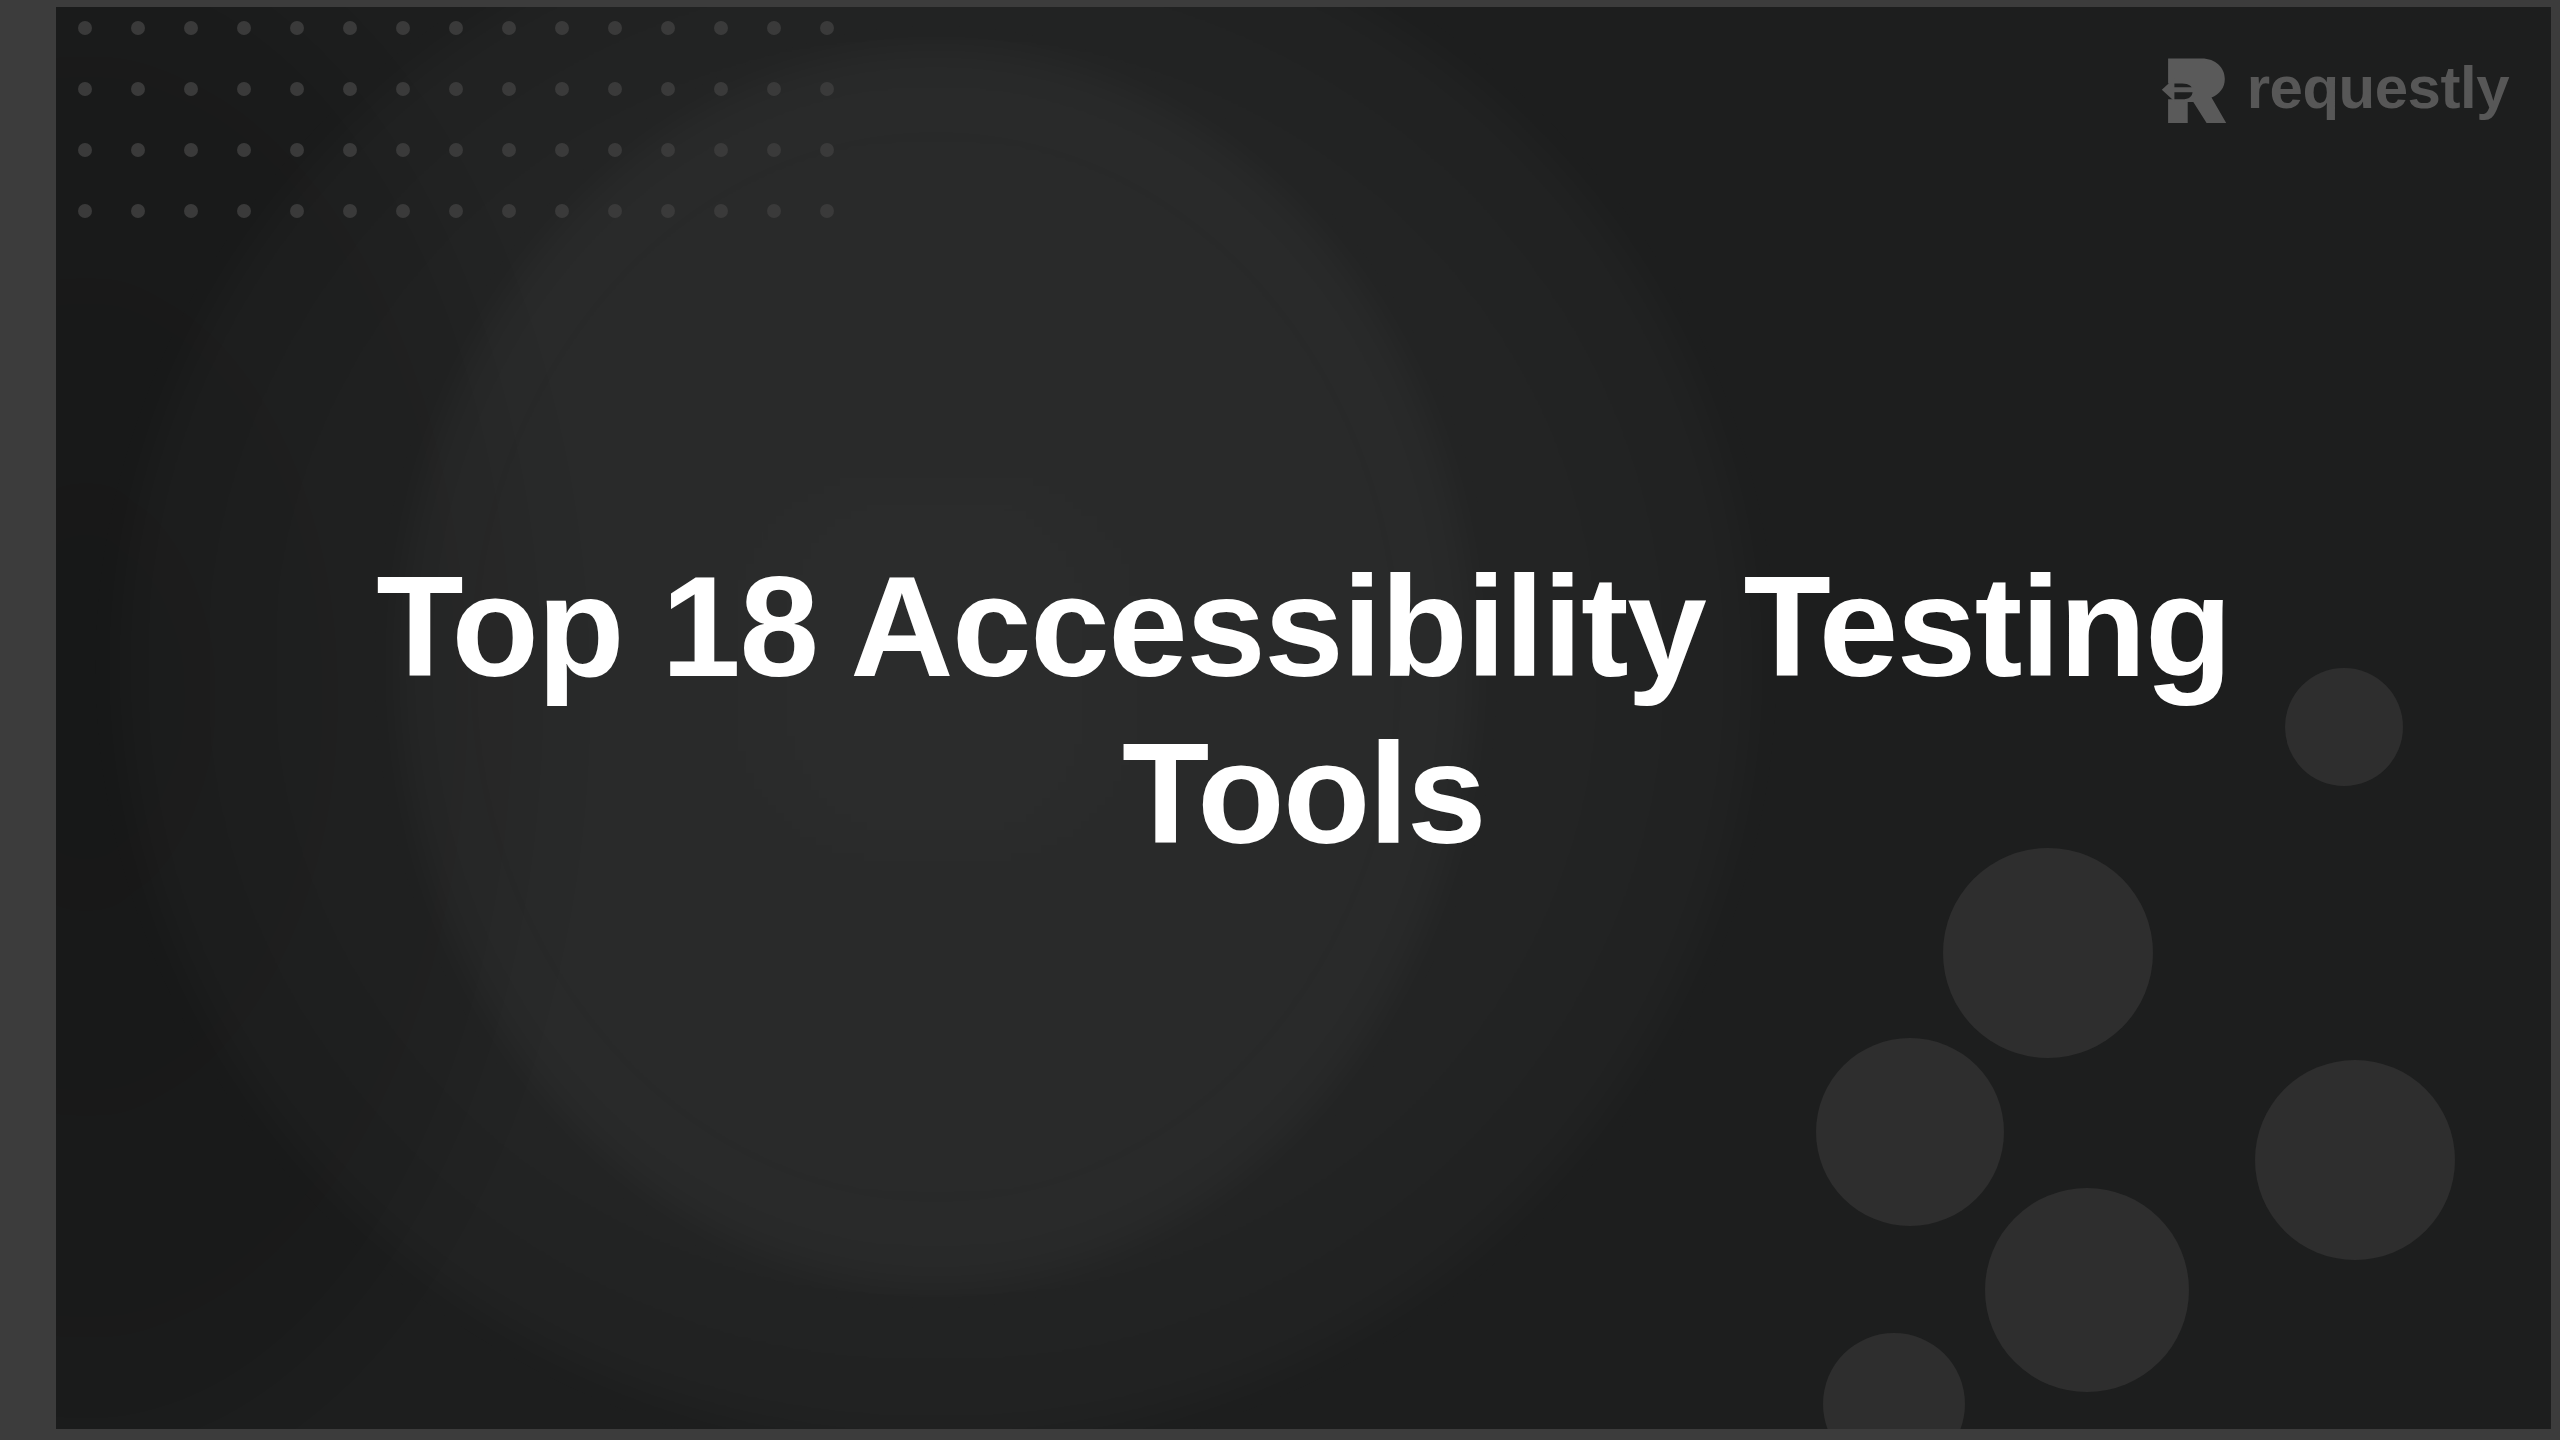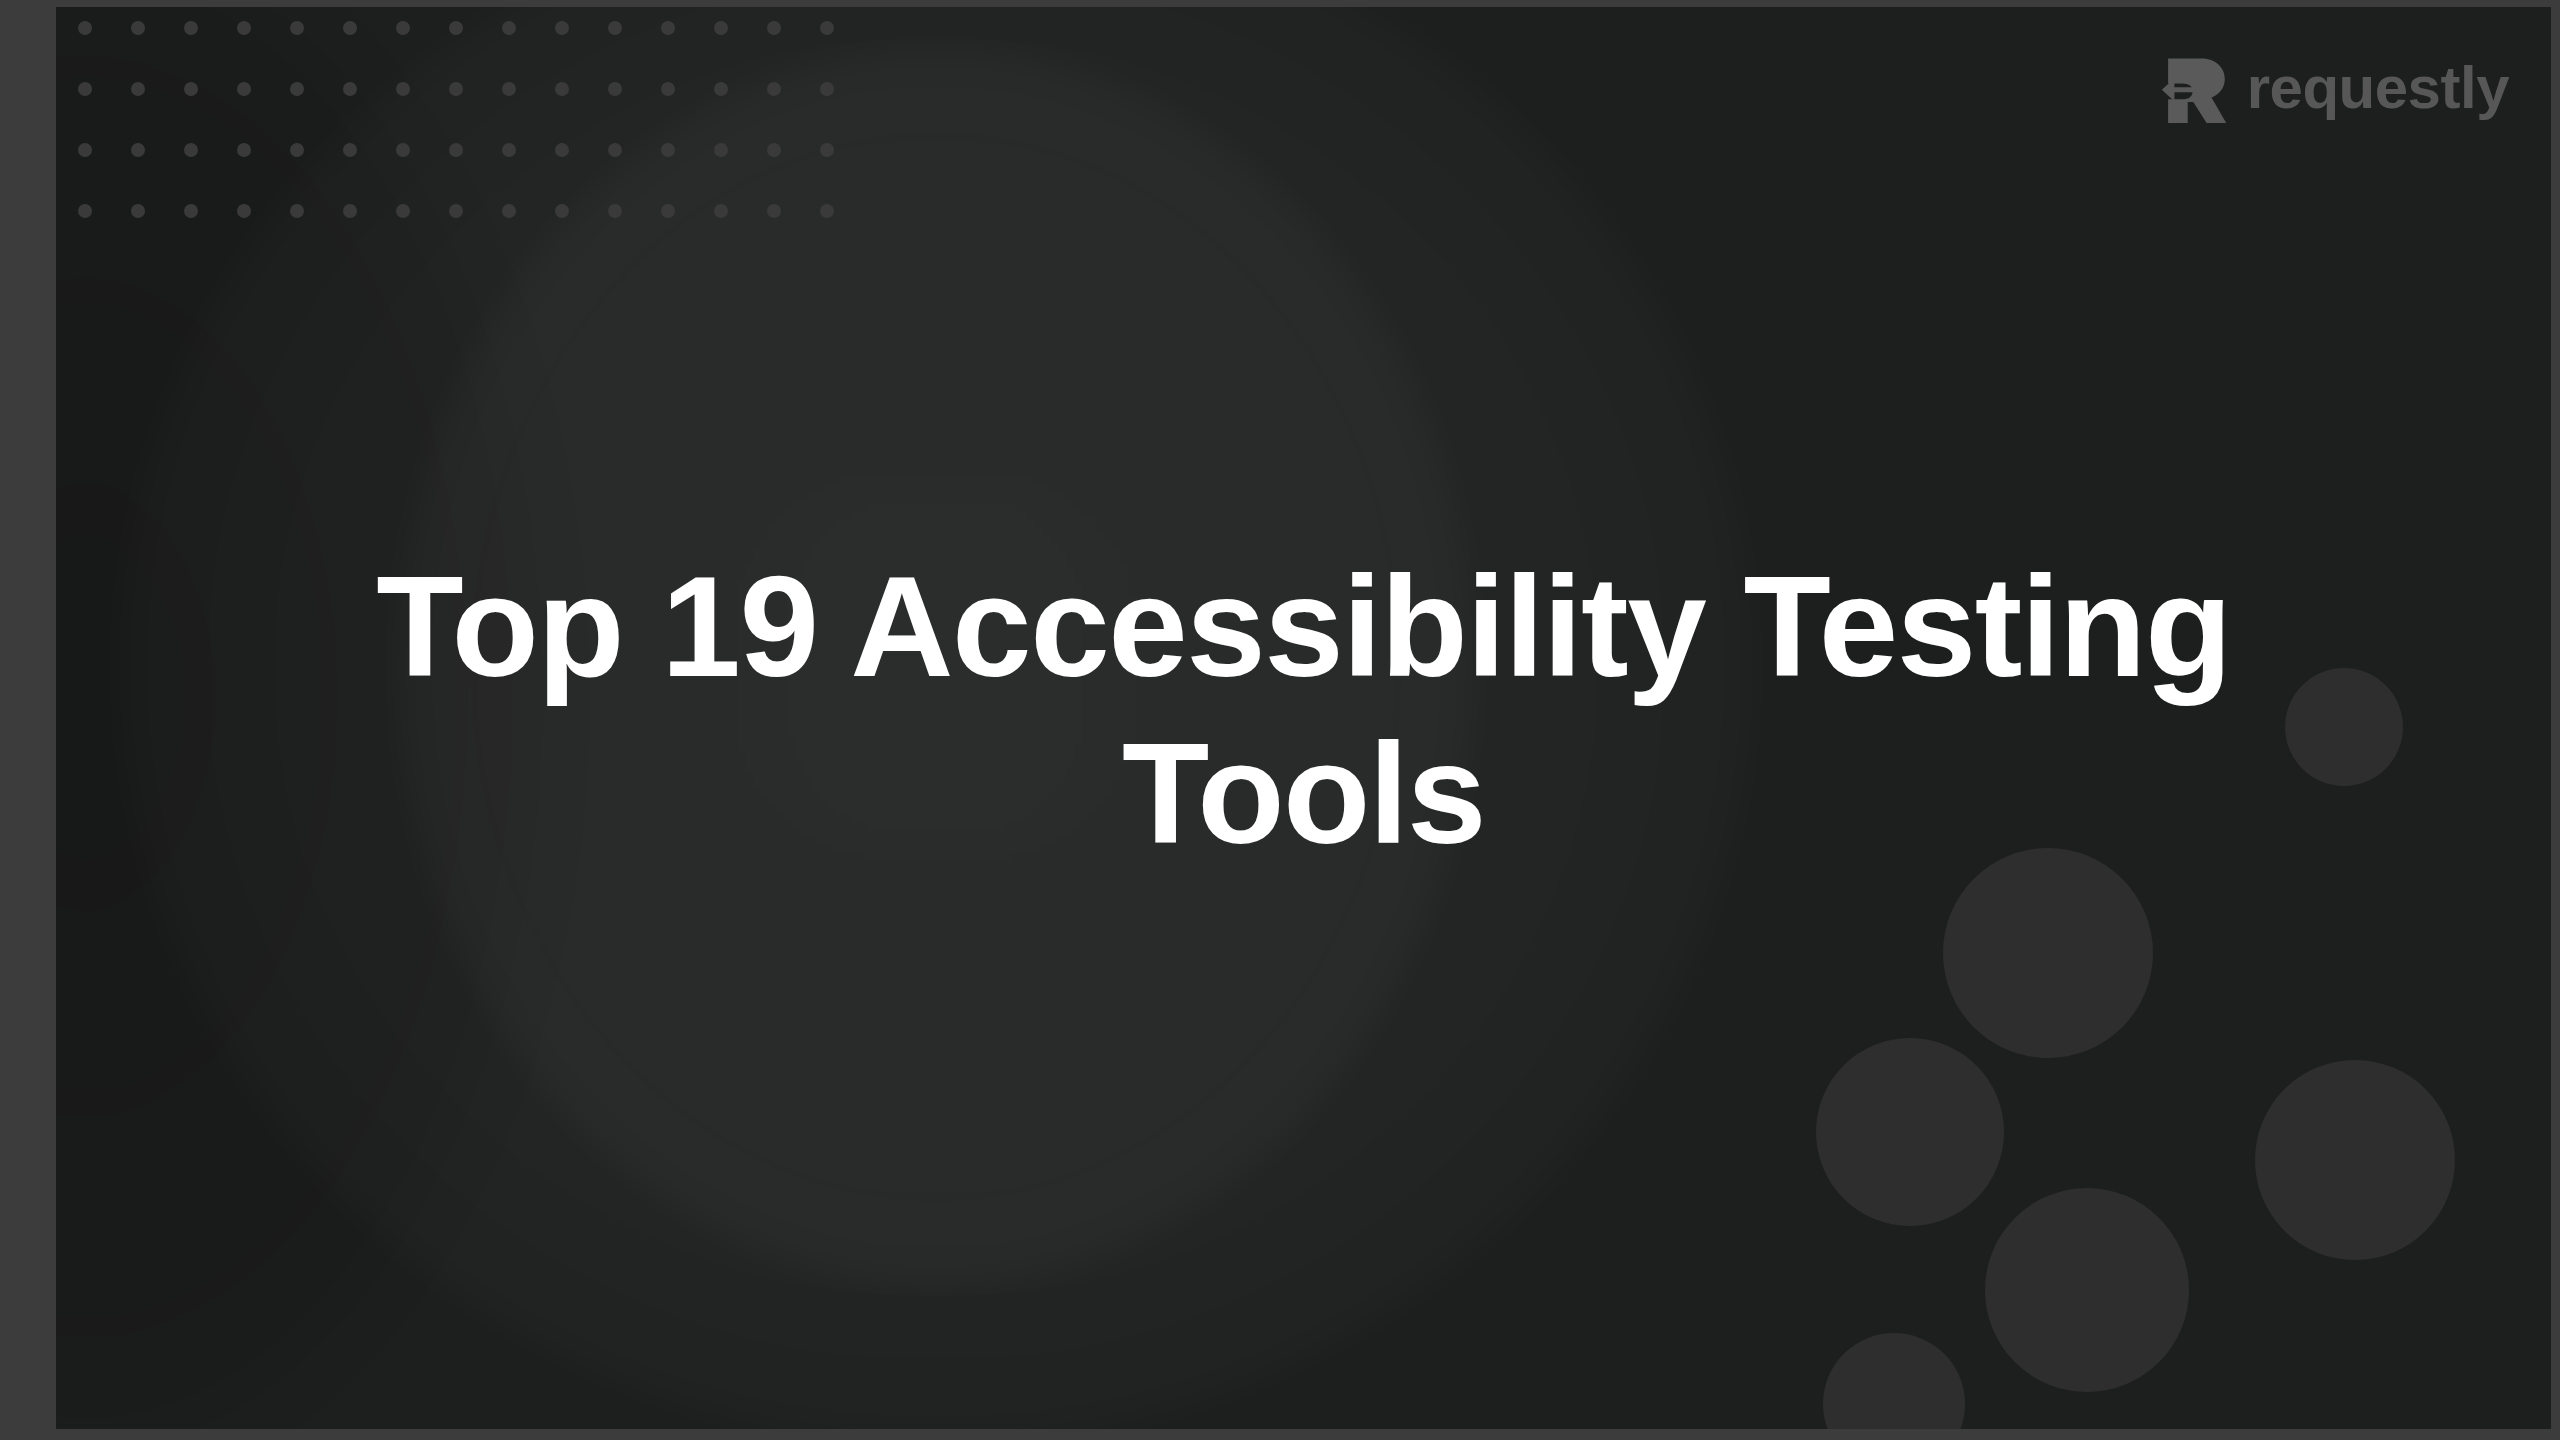--- a/index.html
+++ b/index.html
@@ -227,17 +227,17 @@
 
     <div class="logo">
       <svg class="logo-mark" viewBox="0 0 100 100" aria-hidden="true">
         <path fill="#5a5a5a" d="M33 8 h28 c20 0 33 13 33 29 0 12.5 -7.5 22 -19 26.5 L96 100 H68 L49 70 H41 v30 H13 V66 h20 c10 0 15 -4 15 -11.5 C48 47.5 43 43.5 33 43.5 H13 V8 Z"></path>
         <path fill="#5a5a5a" d="M44 49 H16 V36 L-2 52.5 L16 69 V56 H44 Z" transform="translate(6,0)"></path>
       </svg>
       <span class="logo-word">requestly</span>
     </div>
 
     <div class="headline-wrap">
-      <h1 class="headline">Top 19 Accessibility Testing Tools</h1>
+      <h1 class="headline">Top 18 Accessibility Testing Tools</h1>
     </div>
 
   </div>
 </div>
 
 </body></html>

